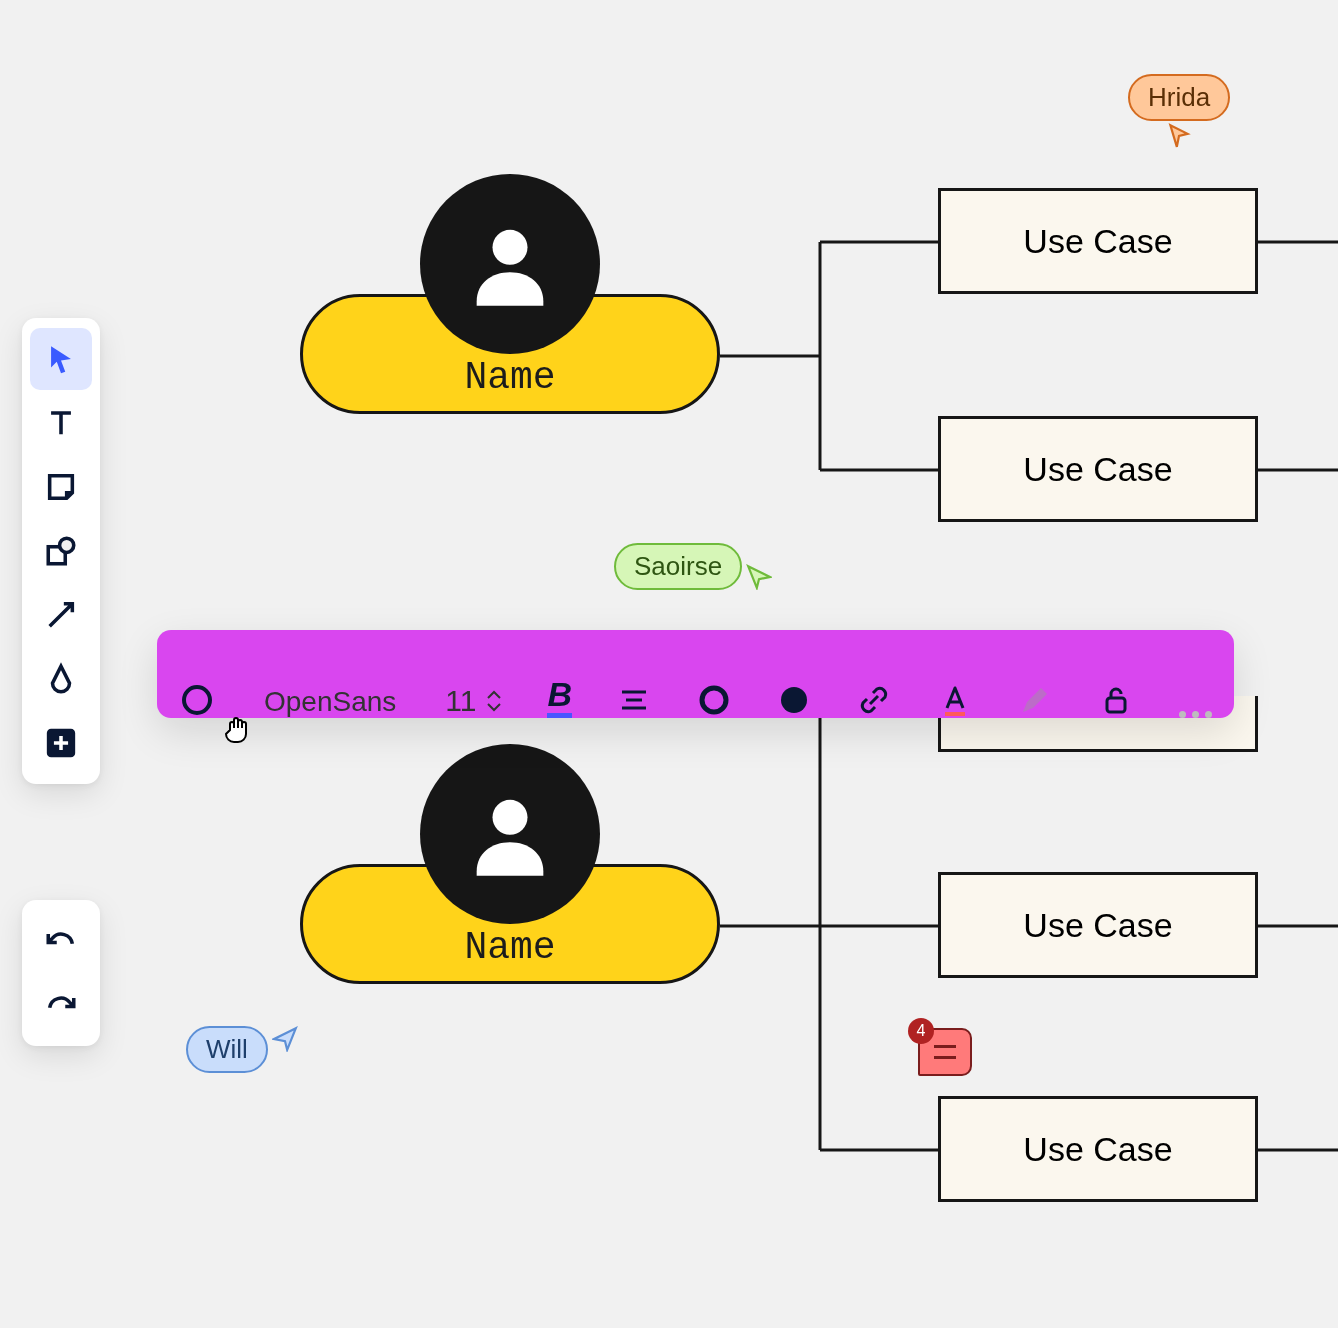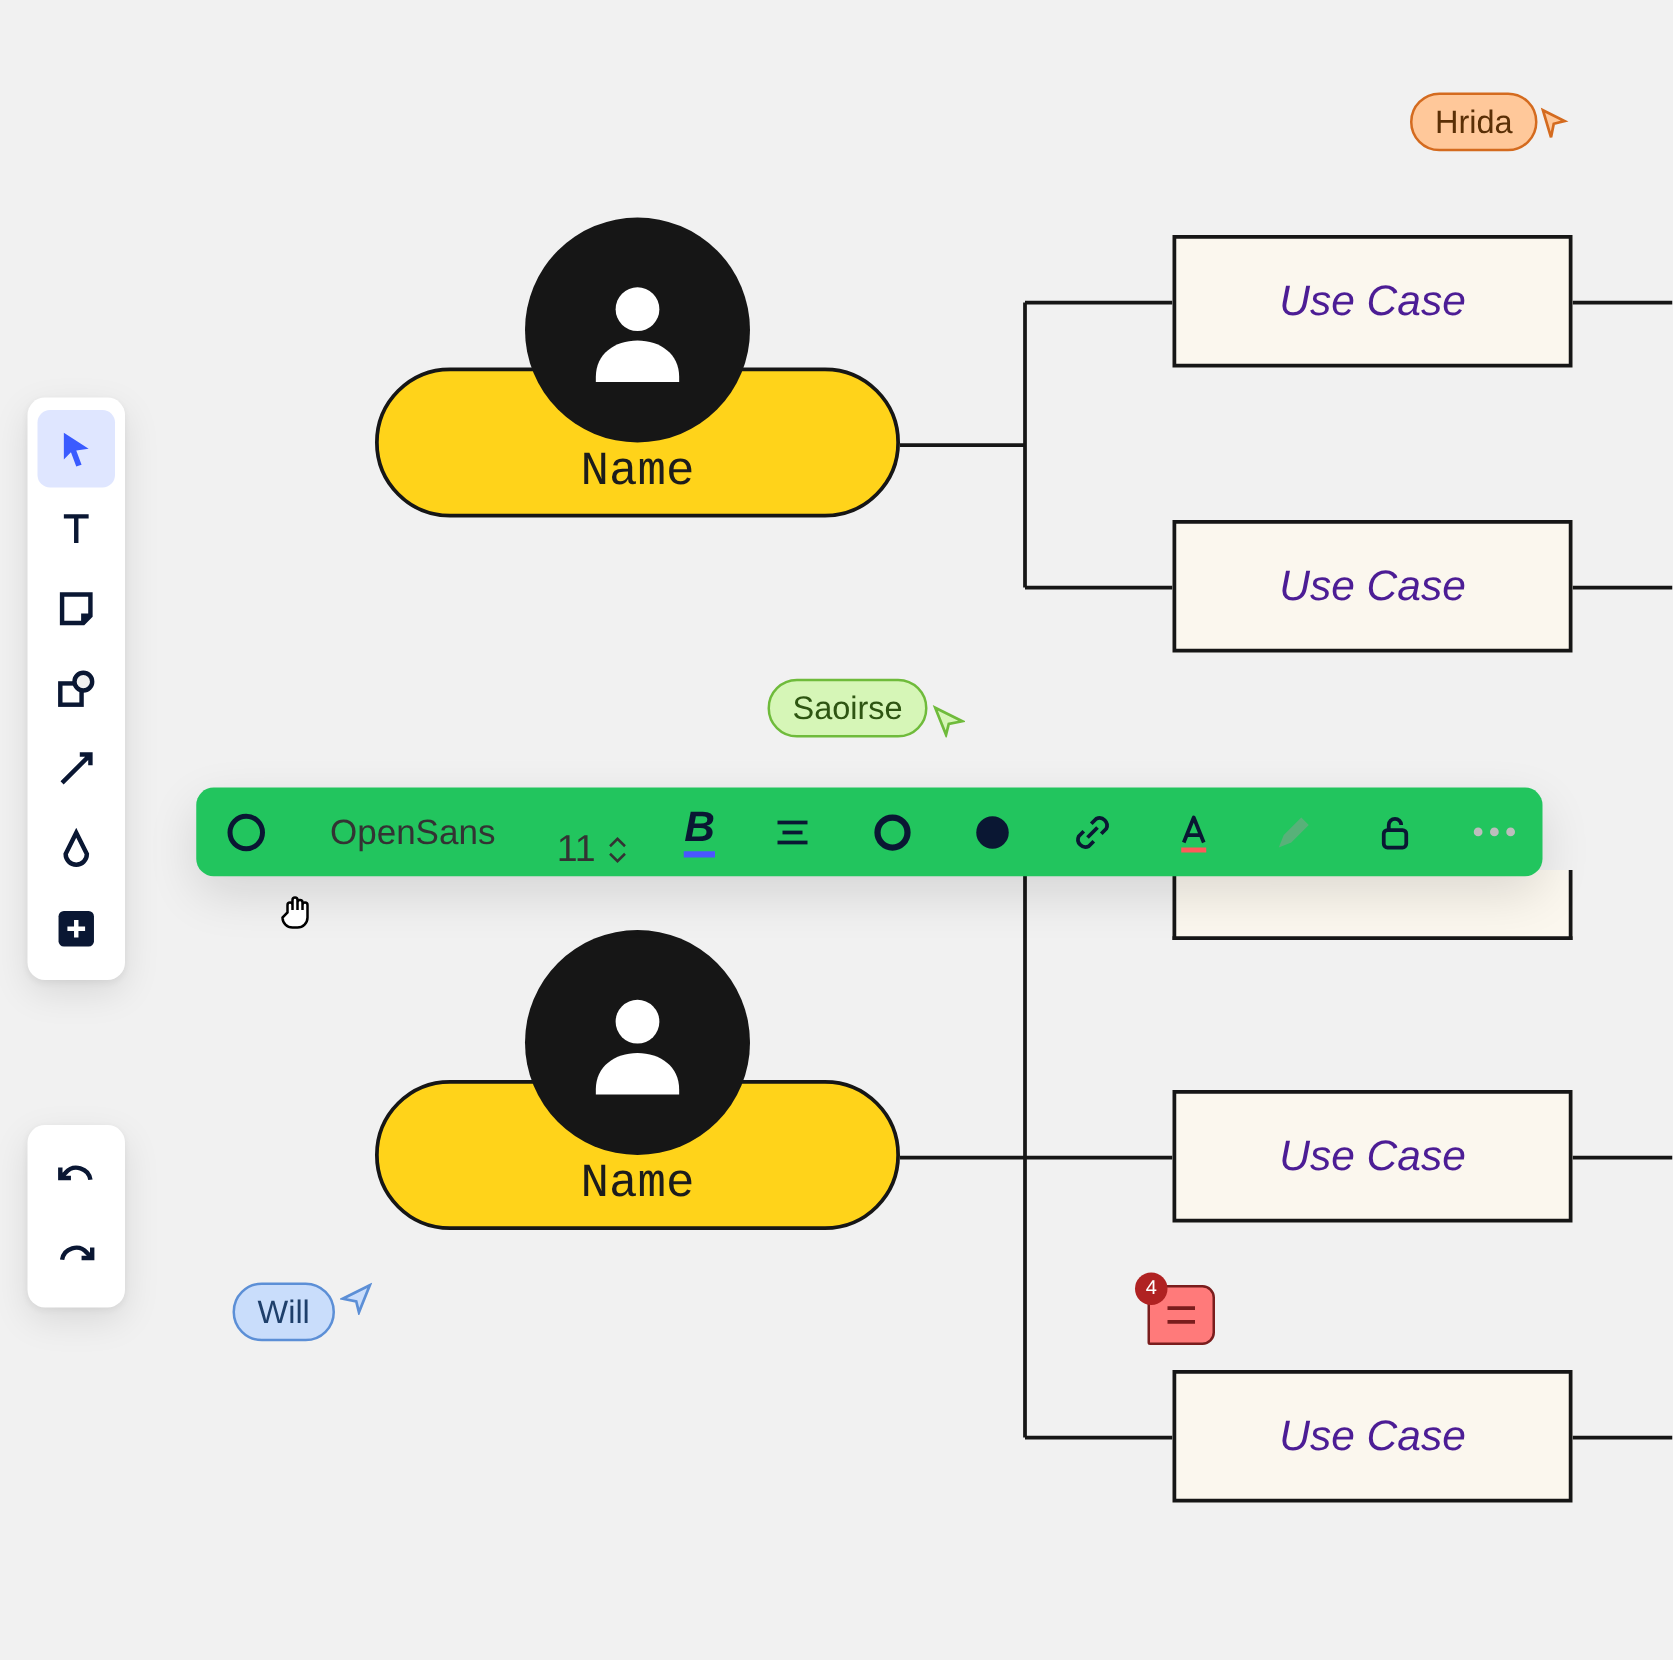--- a/index.html
+++ b/index.html
@@ -45,26 +45,26 @@
   }
   .tool-btn.active { background: #dfe6ff; }
   .tool-btn.filled svg rect { fill: #0a1733; }
   .tool-btn svg { width: 34px; height: 34px; }
 
   
   .format-bar {
     position: absolute;
     left: 157px;
     top: 630px;
-    height: 71px;
-    background: #22c55e;
+    height: 88px;
+    background: #d946ef;
     border-radius: 14px;
     box-shadow: 0 14px 40px rgba(0,0,0,0.12);
     display: flex;
-    align-items: center;
+    align-items: flex-end;
   }
   .fb-cell {
     display: flex;
     align-items: center;
     justify-content: center;
     padding: 0 22px;
     position: relative;
   }
   .fb-divider { width: 1px; background: #ececec; }
   .fb-font {
@@ -138,43 +138,42 @@
   .usecase {
     position: absolute;
     width: 320px;
     height: 106px;
     border: 3px solid #161616;
     background: #fbf7ee;
     display: flex;
     align-items: center;
     justify-content: center;
     font-size: 34px;
-    color: #4c1d95;
-    font-style: italic;
+    color: #000000;
   }
 
   
   svg.wires {
     position: absolute;
     inset: 0;
     width: 1338px;
     height: 1328px;
     pointer-events: none;
   }
   svg.wires path, svg.wires line {
     stroke: #161616;
     stroke-width: 3;
     fill: none;
   }
 
   
   .cursor-tag {
     position: absolute;
     display: flex;
-    flex-direction: row;
+    flex-direction: column;
     align-items: center;
   }
   .cursor-tag .pill {
     padding: 6px 18px;
     border-radius: 999px;
     font-size: 26px;
     border: 2px solid;
     font-weight: 500;
   }
   .cursor-tag.orange .pill { background: #ffc89a; border-color: #d46b1f; color: #5a2f06; }

